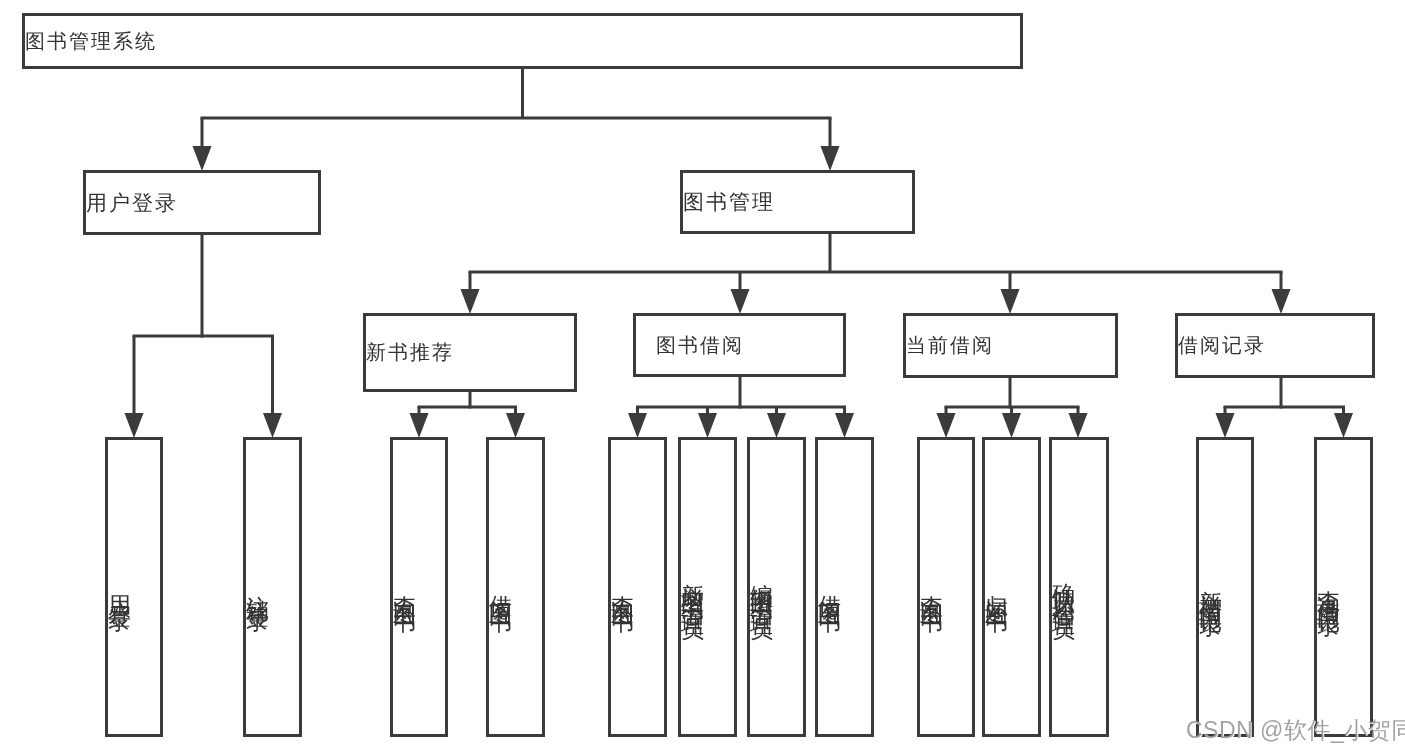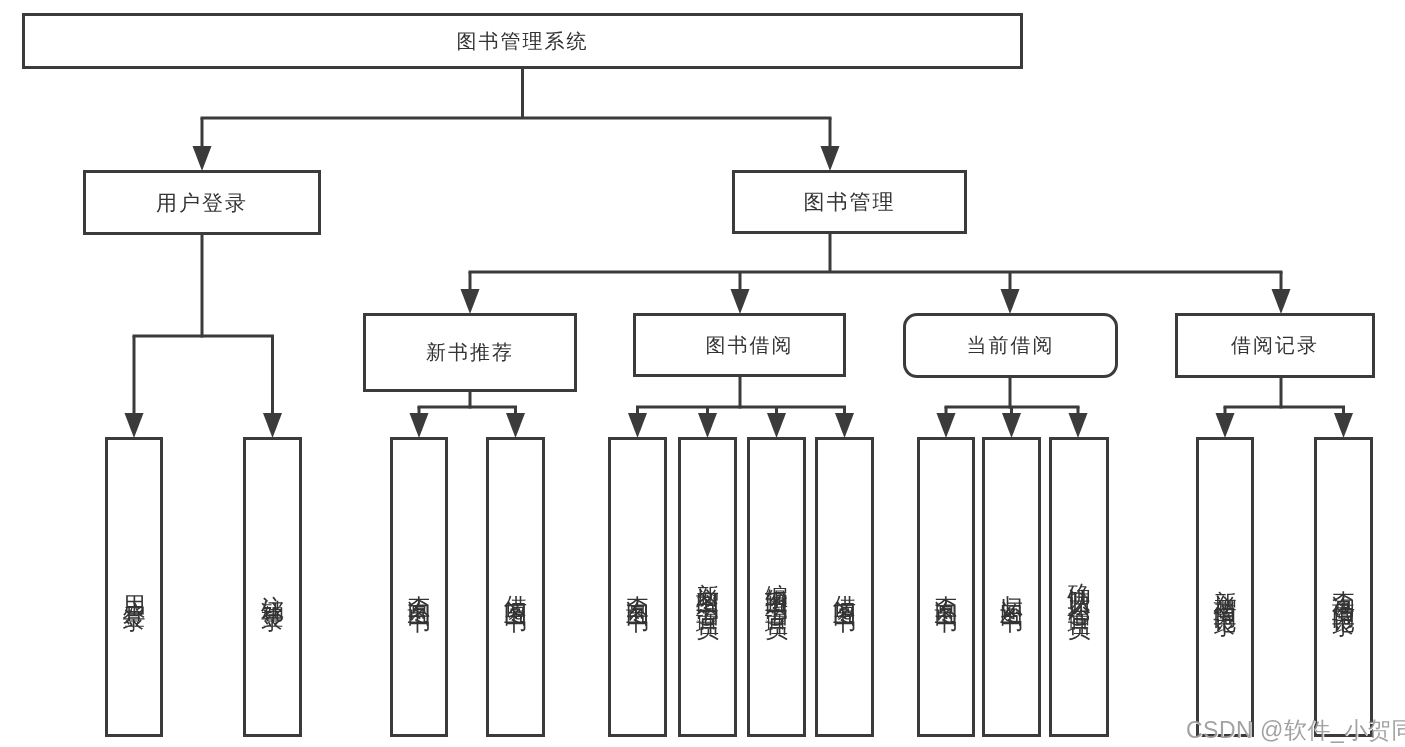--- a/index.html
+++ b/index.html
@@ -22,21 +22,21 @@
     pointer-events: none;
   }
   .box {
     position: absolute;
     box-sizing: border-box;
     border: 3px solid #3b3b3b;
     background: #ffffff;
     color: #333333;
     display: flex;
     align-items: center;
-    justify-content: center;
+    justify-content: flex-start;
     text-align: center;
   }
   .hbox .label {
     font-size: 20px;
     letter-spacing: 2px;
     white-space: nowrap;
   }
   .hbox.lv2 .label { font-size: 21px; }
   .vbox .label {
     writing-mode: vertical-rl;
@@ -138,31 +138,31 @@
     </g>
   </svg>
 
   <div class="box hbox" style="left:22px; top:13px; width:1001px; height:56px;">
     <span class="label">图书管理系统</span>
   </div>
 
   <div class="box hbox lv2" style="left:83px; top:170px; width:238px; height:65px;">
     <span class="label">用户登录</span>
   </div>
-  <div class="box hbox lv2" style="left:732px; top:170px; width:235px; height:64px;">
+  <div class="box hbox lv2" style="left:680px; top:170px; width:235px; height:64px;">
     <span class="label">图书管理</span>
   </div>
 
   <div class="box hbox" style="left:363px; top:313px; width:214px; height:79px;">
     <span class="label">新书推荐</span>
   </div>
   <div class="box hbox" style="left:633px; top:313px; width:213px; height:64px;padding-left:20px;">
     <span class="label">图书借阅</span>
   </div>
-  <div class="box hbox" style="left:903px; top:313px; width:215px; height:65px;border-radius:14px;">
+  <div class="box hbox" style="left:903px; top:313px; width:215px; height:65px;">
     <span class="label">当前借阅</span>
   </div>
   <div class="box hbox" style="left:1175px; top:313px; width:200px; height:65px;">
     <span class="label">借阅记录</span>
   </div>
 
   <div class="box vbox" style="left:105px; top:437px; width:58px; height:300px;">
     <span class="label">用户登录</span>
   </div>
   <div class="box vbox" style="left:243px; top:437px; width:59px; height:300px;">

